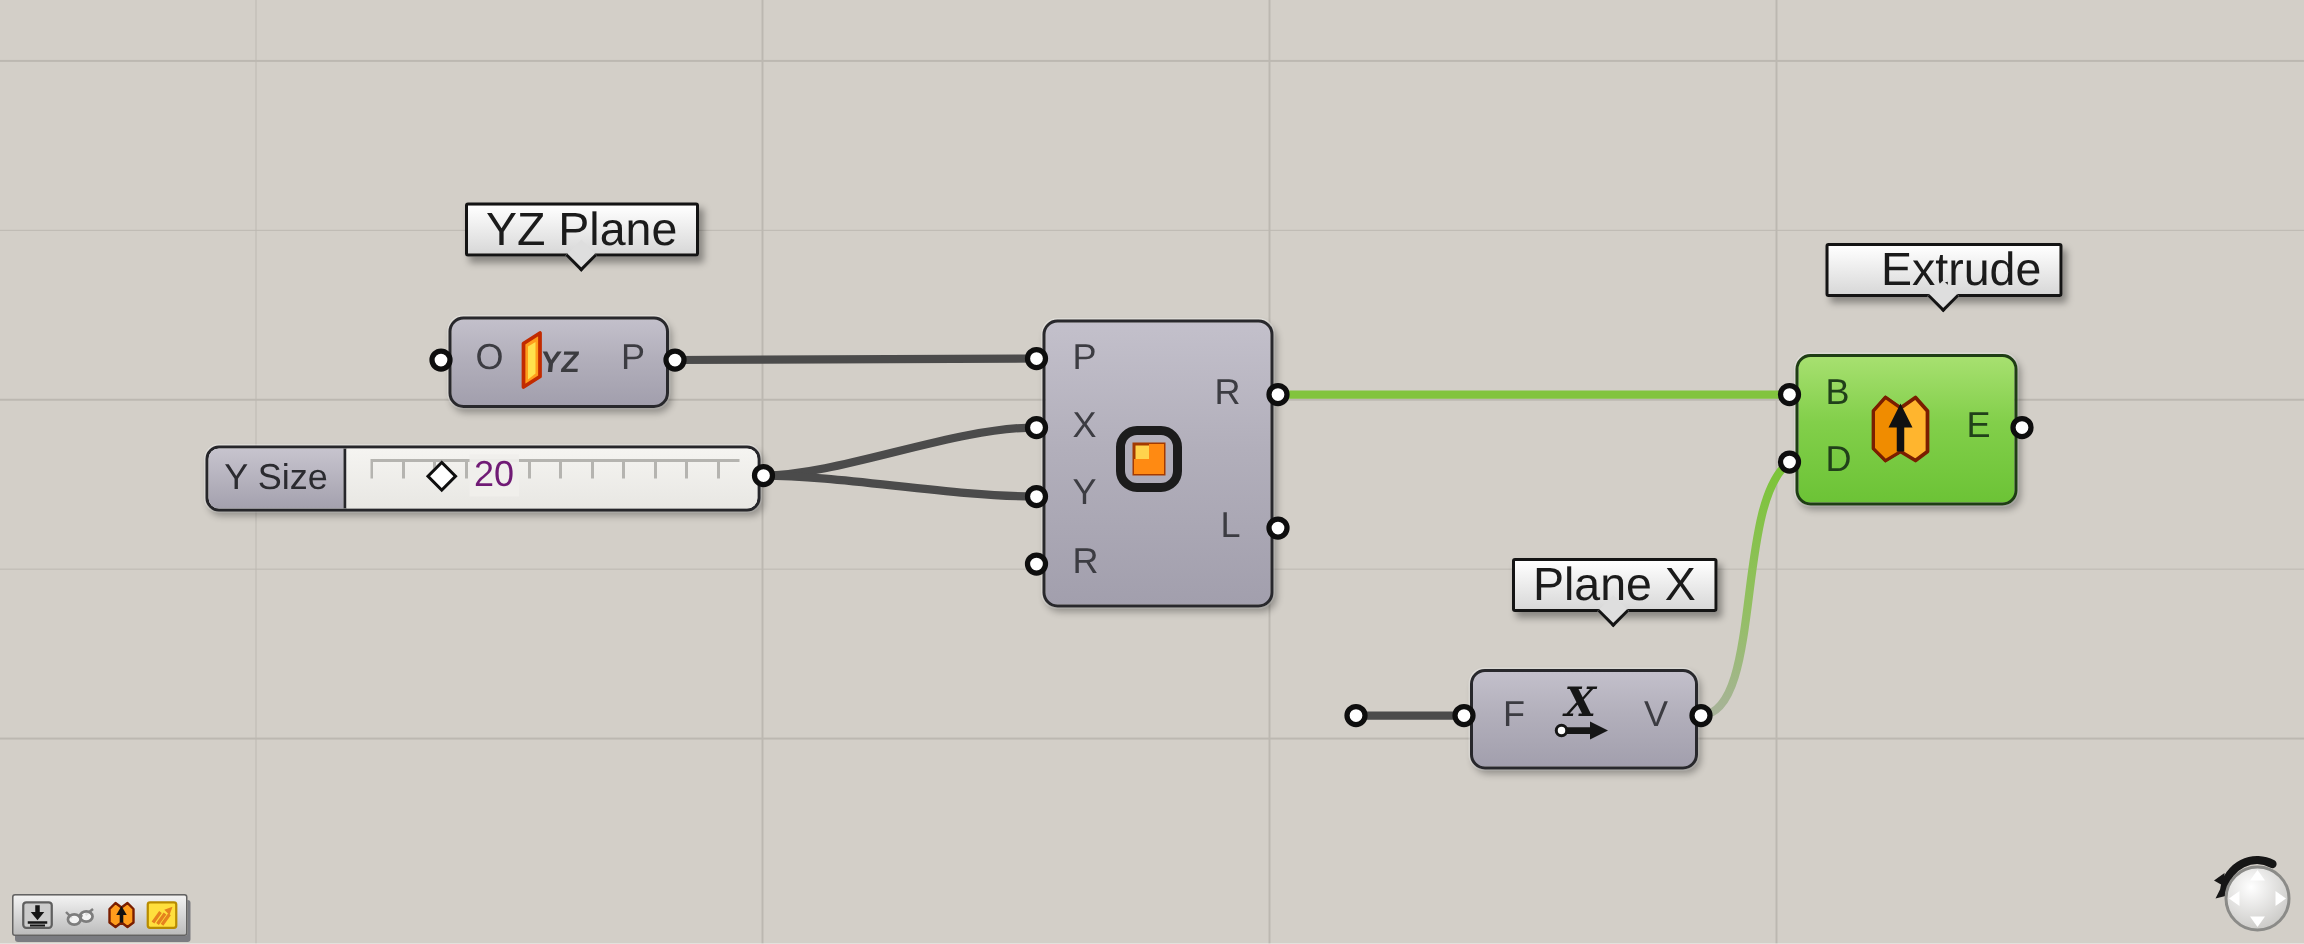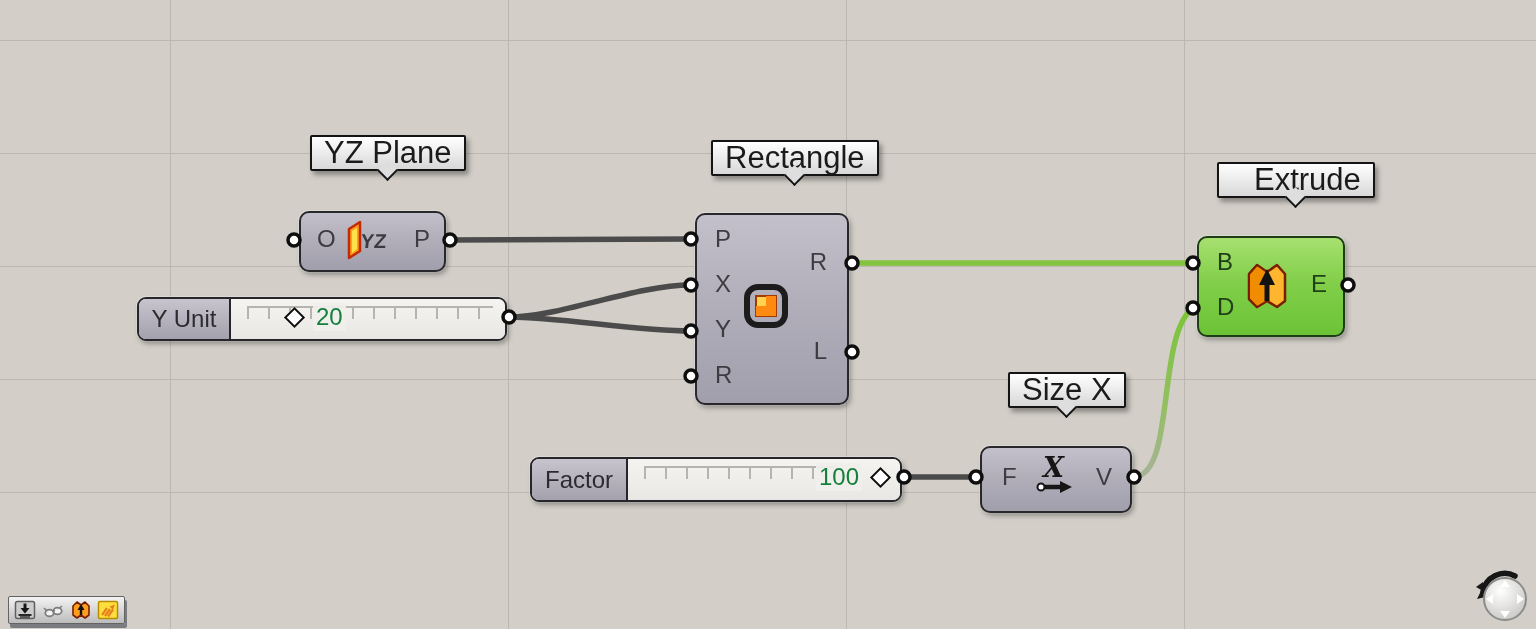--- a/index.html
+++ b/index.html
@@ -27,21 +27,21 @@
   .callout::after{content:'';position:absolute;left:50%;bottom:-9px;width:13px;height:13px;margin-left:-8px;
     background:#dedede;border-right:2.5px solid #141414;border-bottom:2.5px solid #141414;transform:rotate(45deg);}
   .slider{position:absolute;z-index:10;display:flex;border:2.5px solid #26262a;border-radius:9px;
     background:#f1f0ed;box-shadow:2px 3px 5px rgba(0,0,0,.30), 0 0 0 1px rgba(255,255,255,.35);overflow:hidden;}
   .slabel{background:linear-gradient(180deg,#c7c4ce 0%,#a4a1ae 100%);border-right:2.5px solid #26262a;
     display:flex;align-items:center;justify-content:center;font-size:24px;color:#2b2b30;flex:0 0 auto;}
   .strack{position:relative;flex:1;background:linear-gradient(180deg,#f5f4f1 0%,#e8e7e3 100%);}
   .ticks{position:absolute;top:7px;height:11px;border-top:2px solid #b5b4b0;
     background:repeating-linear-gradient(to right,#b5b4b0 0 2px,transparent 2px 21px);}
   .grip{position:absolute;width:11px;height:11px;background:#fff;border:2.5px solid #0f0f0f;transform:rotate(45deg);top:11px;}
-  .sval{position:absolute;top:4px;font-size:24px;color:#15803d;background:rgba(240,239,236,.92);padding:0 3px;}
+  .sval{position:absolute;top:4px;font-size:24px;color:#701a75;background:rgba(240,239,236,.92);padding:0 3px;}
   #toolbar{position:absolute;left:8px;top:596px;z-index:40;display:flex;gap:5px;align-items:center;
     padding:2px 5px;border:1.5px solid #636363;border-radius:2px;
     background:linear-gradient(180deg,#f3f3f3 0%,#bcbcbc 100%);
     box-shadow:2px 4px 0 rgba(36,42,58,.5);}
   #compass{position:absolute;left:1474px;top:567px;z-index:40;}
 </style>
 </head>
 <body>
 
 <div id="canvas">
@@ -66,21 +66,21 @@
     <span class="port" style="left:16px;top:12px;">O</span>
     <span class="port" style="right:14px;top:12px;">P</span>
     <svg class="cicon" style="left:44px;top:7px;" width="52" height="42" viewBox="0 0 52 42">
       <polygon points="4,38 4,9 15,2 15,31" fill="#ff9d1c" stroke="#c22b00" stroke-width="2.5" stroke-linejoin="round"></polygon>
       <polygon points="7,33 7,11 12,8 12,29" fill="#ffe14d"></polygon>
       <text x="18" y="28" font-size="20" font-weight="bold" fill="#3c3c40" font-family="Liberation Sans, sans-serif" transform="skewX(-6)">YZ</text>
     </svg>
   </div>
 
   <div class="slider" id="ysize" style="left:137px;top:297px;width:366px;height:40px;">
-    <div class="slabel" style="width:90px;">Y Unit</div>
+    <div class="slabel" style="width:90px;">Y Size</div>
     <div class="strack">
       <div class="ticks" style="left:16px;right:12px;"></div>
       <span class="grip" style="left:56px;"></span>
       <span class="sval" style="left:82px;">20</span>
     </div>
   </div>
 
   <div class="comp" style="left:695px;top:213px;width:150px;height:188px;">
     <span class="port" style="left:18px;top:10px;">P</span>
     <span class="port" style="left:18px;top:55px;">X</span>
@@ -88,28 +88,20 @@
     <span class="port" style="left:18px;top:146px;">R</span>
     <span class="port" style="right:20px;top:33px;">R</span>
     <span class="port" style="right:20px;top:122px;">L</span>
     <svg class="cicon" style="left:45px;top:67px;" width="48" height="48" viewBox="0 0 48 48">
       <rect x="5" y="5" width="38" height="38" rx="11" fill="none" stroke="#1c1c1c" stroke-width="6"></rect>
       <rect x="14" y="14" width="20" height="20" fill="#ffd34d" stroke="#a33a00" stroke-width="2"></rect>
       <path d="M24,14 h10 v20 h-20 v-10 h10 z" fill="#ff8a12"></path>
     </svg>
   </div>
 
-  <div class="slider" id="factor" style="left:530px;top:457px;width:368px;height:41px;">
-    <div class="slabel" style="width:94px;">Factor</div>
-    <div class="strack">
-      <div class="ticks" style="left:16px;right:64px;"></div>
-      <span class="sval" style="right:38px;">100</span>
-      <span class="grip" style="right:12px;"></span>
-    </div>
-  </div>
 
   <div class="comp" style="left:980px;top:446px;width:148px;height:63px;">
     <span class="port" style="left:20px;top:15px;">F</span>
     <span class="port" style="right:18px;top:15px;">V</span>
     <svg class="cicon" style="left:52px;top:5px;" width="42" height="46" viewBox="0 0 42 46">
       <text x="9" y="24" font-size="27" font-weight="bold" font-style="italic" fill="#161616" font-family="DejaVu Serif, serif">X</text>
       <line x1="9" y1="34" x2="28" y2="34" stroke="#161616" stroke-width="4.5"></line>
       <polygon points="38,34 26,28 26,40" fill="#161616"></polygon>
       <circle cx="7" cy="34" r="3.5" fill="#ffffff" stroke="#161616" stroke-width="2"></circle>
     </svg>
@@ -141,22 +133,21 @@
       <circle cx="904" cy="477" r="6"></circle>
       <circle cx="976" cy="477" r="6"></circle>
       <circle cx="1134" cy="477" r="6"></circle>
       <circle cx="1193" cy="263" r="6"></circle>
       <circle cx="1193" cy="308" r="6"></circle>
       <circle cx="1348" cy="285" r="6"></circle>
     </g>
   </svg>
 
   <div class="callout" style="left:310px;top:135px;">YZ Plane</div>
-  <div class="callout" style="left:711px;top:140px;">Rectangle</div>
-  <div class="callout" style="left:1008px;top:372px;">Size X</div>
+  <div class="callout" style="left:1008px;top:372px;">Plane X</div>
   <div class="callout" style="left:1217px;top:162px;padding-left:35px;">Extrude</div>
 
   <div id="toolbar">
     <svg width="22" height="22" viewBox="0 0 22 22">
       <rect x="1.5" y="2.5" width="19" height="17" rx="2" fill="#cccccc" stroke="#5f5f5f" stroke-width="1.5"></rect>
       <rect x="9.5" y="4.5" width="3" height="5.5" fill="#161616"></rect>
       <polygon points="6.5,9 15.5,9 11,14.5" fill="#161616"></polygon>
       <line x1="4.5" y1="16" x2="17.5" y2="16" stroke="#161616" stroke-width="1.8"></line>
       <line x1="6" y1="18" x2="16" y2="18" stroke="#161616" stroke-width="1.2"></line>
     </svg>

